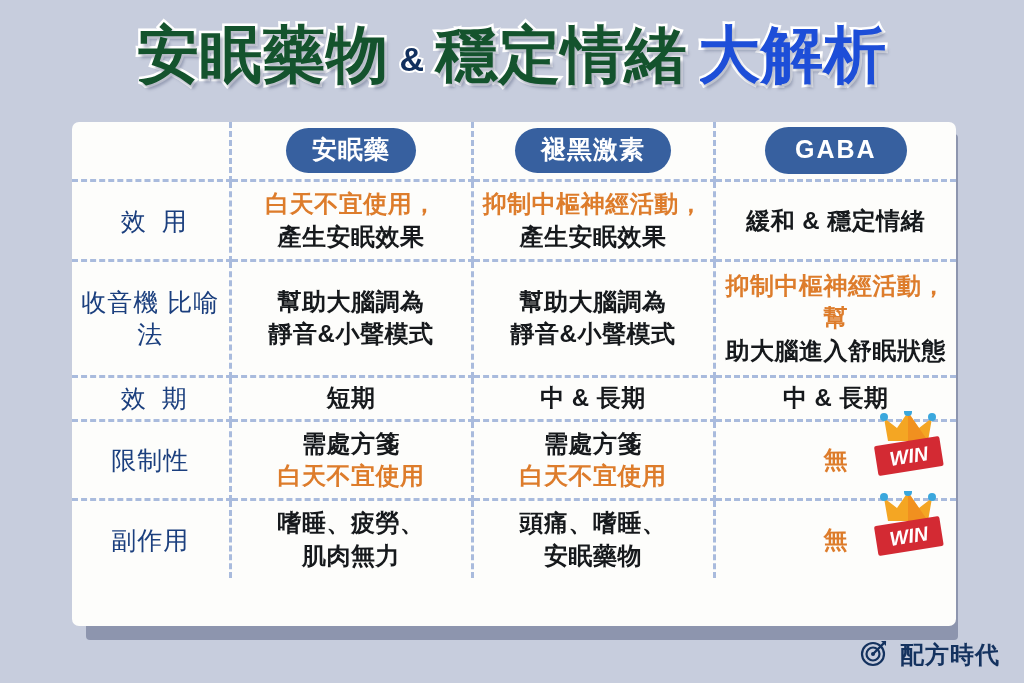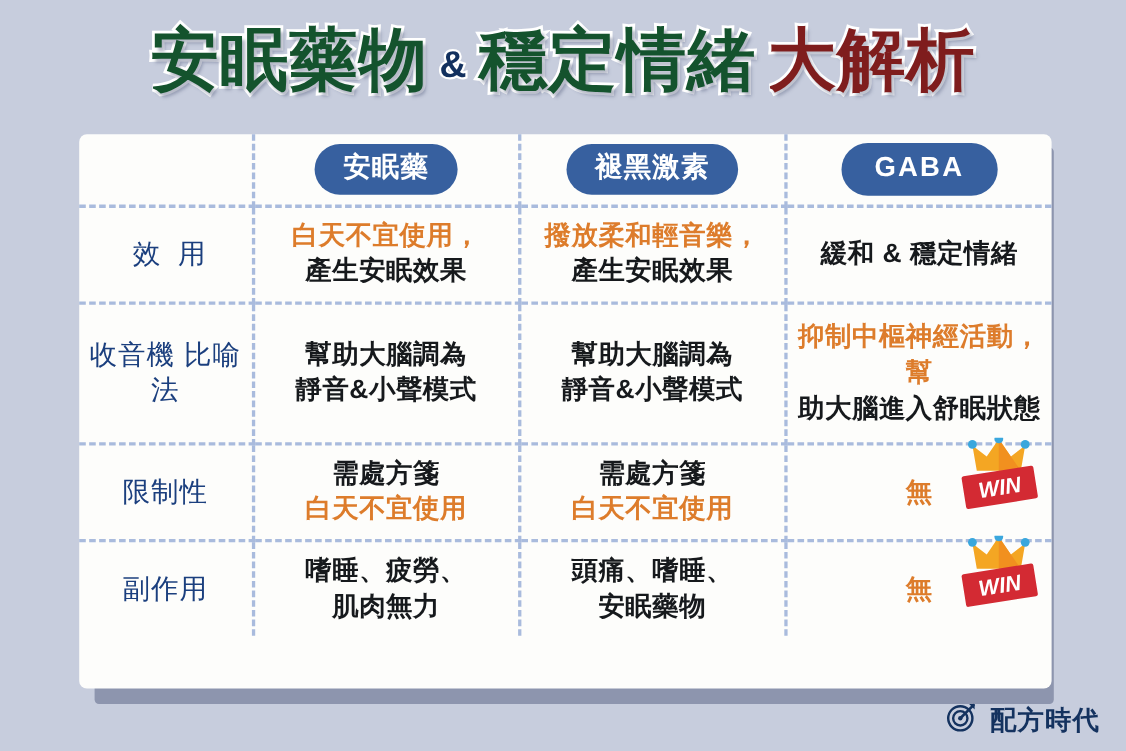--- a/index.html
+++ b/index.html
@@ -41,21 +41,21 @@
   .title-amp {
     color: #12305e;
     font-size: 34px;
     -webkit-text-stroke: 4px #ffffff;
     paint-order: stroke fill;
     padding: 0 6px;
     position: relative;
     top: 4px;
   }
   .title-accent {
-    color: #7f1d1d;
+    color: #1d4ed8;
     -webkit-text-stroke: 5px #ffffff;
     paint-order: stroke fill;
     text-shadow: 3px 4px 3px rgba(90,100,130,0.40);
     margin-left: 6px;
   }
 
   
   .table-shadow {
     position: absolute;
     left: 86px;
@@ -196,21 +196,21 @@
           <div class="row-label"><span class="spaced">效</span><span>用</span></div>
         </td>
         <td class="col-data v-sep">
           <div class="cell-text">
             <span class="ln hl">白天不宜使用，</span>
             <span class="ln">產生安眠效果</span>
           </div>
         </td>
         <td class="col-data v-sep">
           <div class="cell-text">
-            <span class="ln hl">撥放柔和輕音樂，</span>
+            <span class="ln hl">抑制中樞神經活動，</span>
             <span class="ln">產生安眠效果</span>
           </div>
         </td>
         <td class="col-data">
           <div class="cell-text">
             <span class="ln">緩和 &amp; 穩定情緒</span>
           </div>
         </td>
       </tr>
 
@@ -234,20 +234,40 @@
           </div>
         </td>
         <td class="col-data">
           <div class="cell-text">
             <span class="ln hl">抑制中樞神經活動，幫</span>
             <span class="ln">助大腦進入舒眠狀態</span>
           </div>
         </td>
       </tr>
 
+      <tr class="body-row">
+        <td class="col-label v-sep">
+          <div class="row-label"><span class="spaced">效</span><span>期</span></div>
+        </td>
+        <td class="col-data v-sep">
+          <div class="cell-text">
+              <span class="ln">短期</span>
+            </div>
+        </td>
+        <td class="col-data v-sep">
+          <div class="cell-text">
+              <span class="ln">中 &amp; 長期</span>
+            </div>
+        </td>
+        <td class="col-data">
+          <div class="cell-text">
+              <span class="ln">中 &amp; 長期</span>
+            </div>
+        </td>
+      </tr>
 
       <tr class="body-row">
         <td class="col-label v-sep">
           <div class="row-label"><span class="ln">限制性</span></div>
         </td>
         <td class="col-data v-sep">
           <div class="cell-text">
             <span class="ln">需處方箋</span>
             <span class="ln hl">白天不宜使用</span>
           </div>

